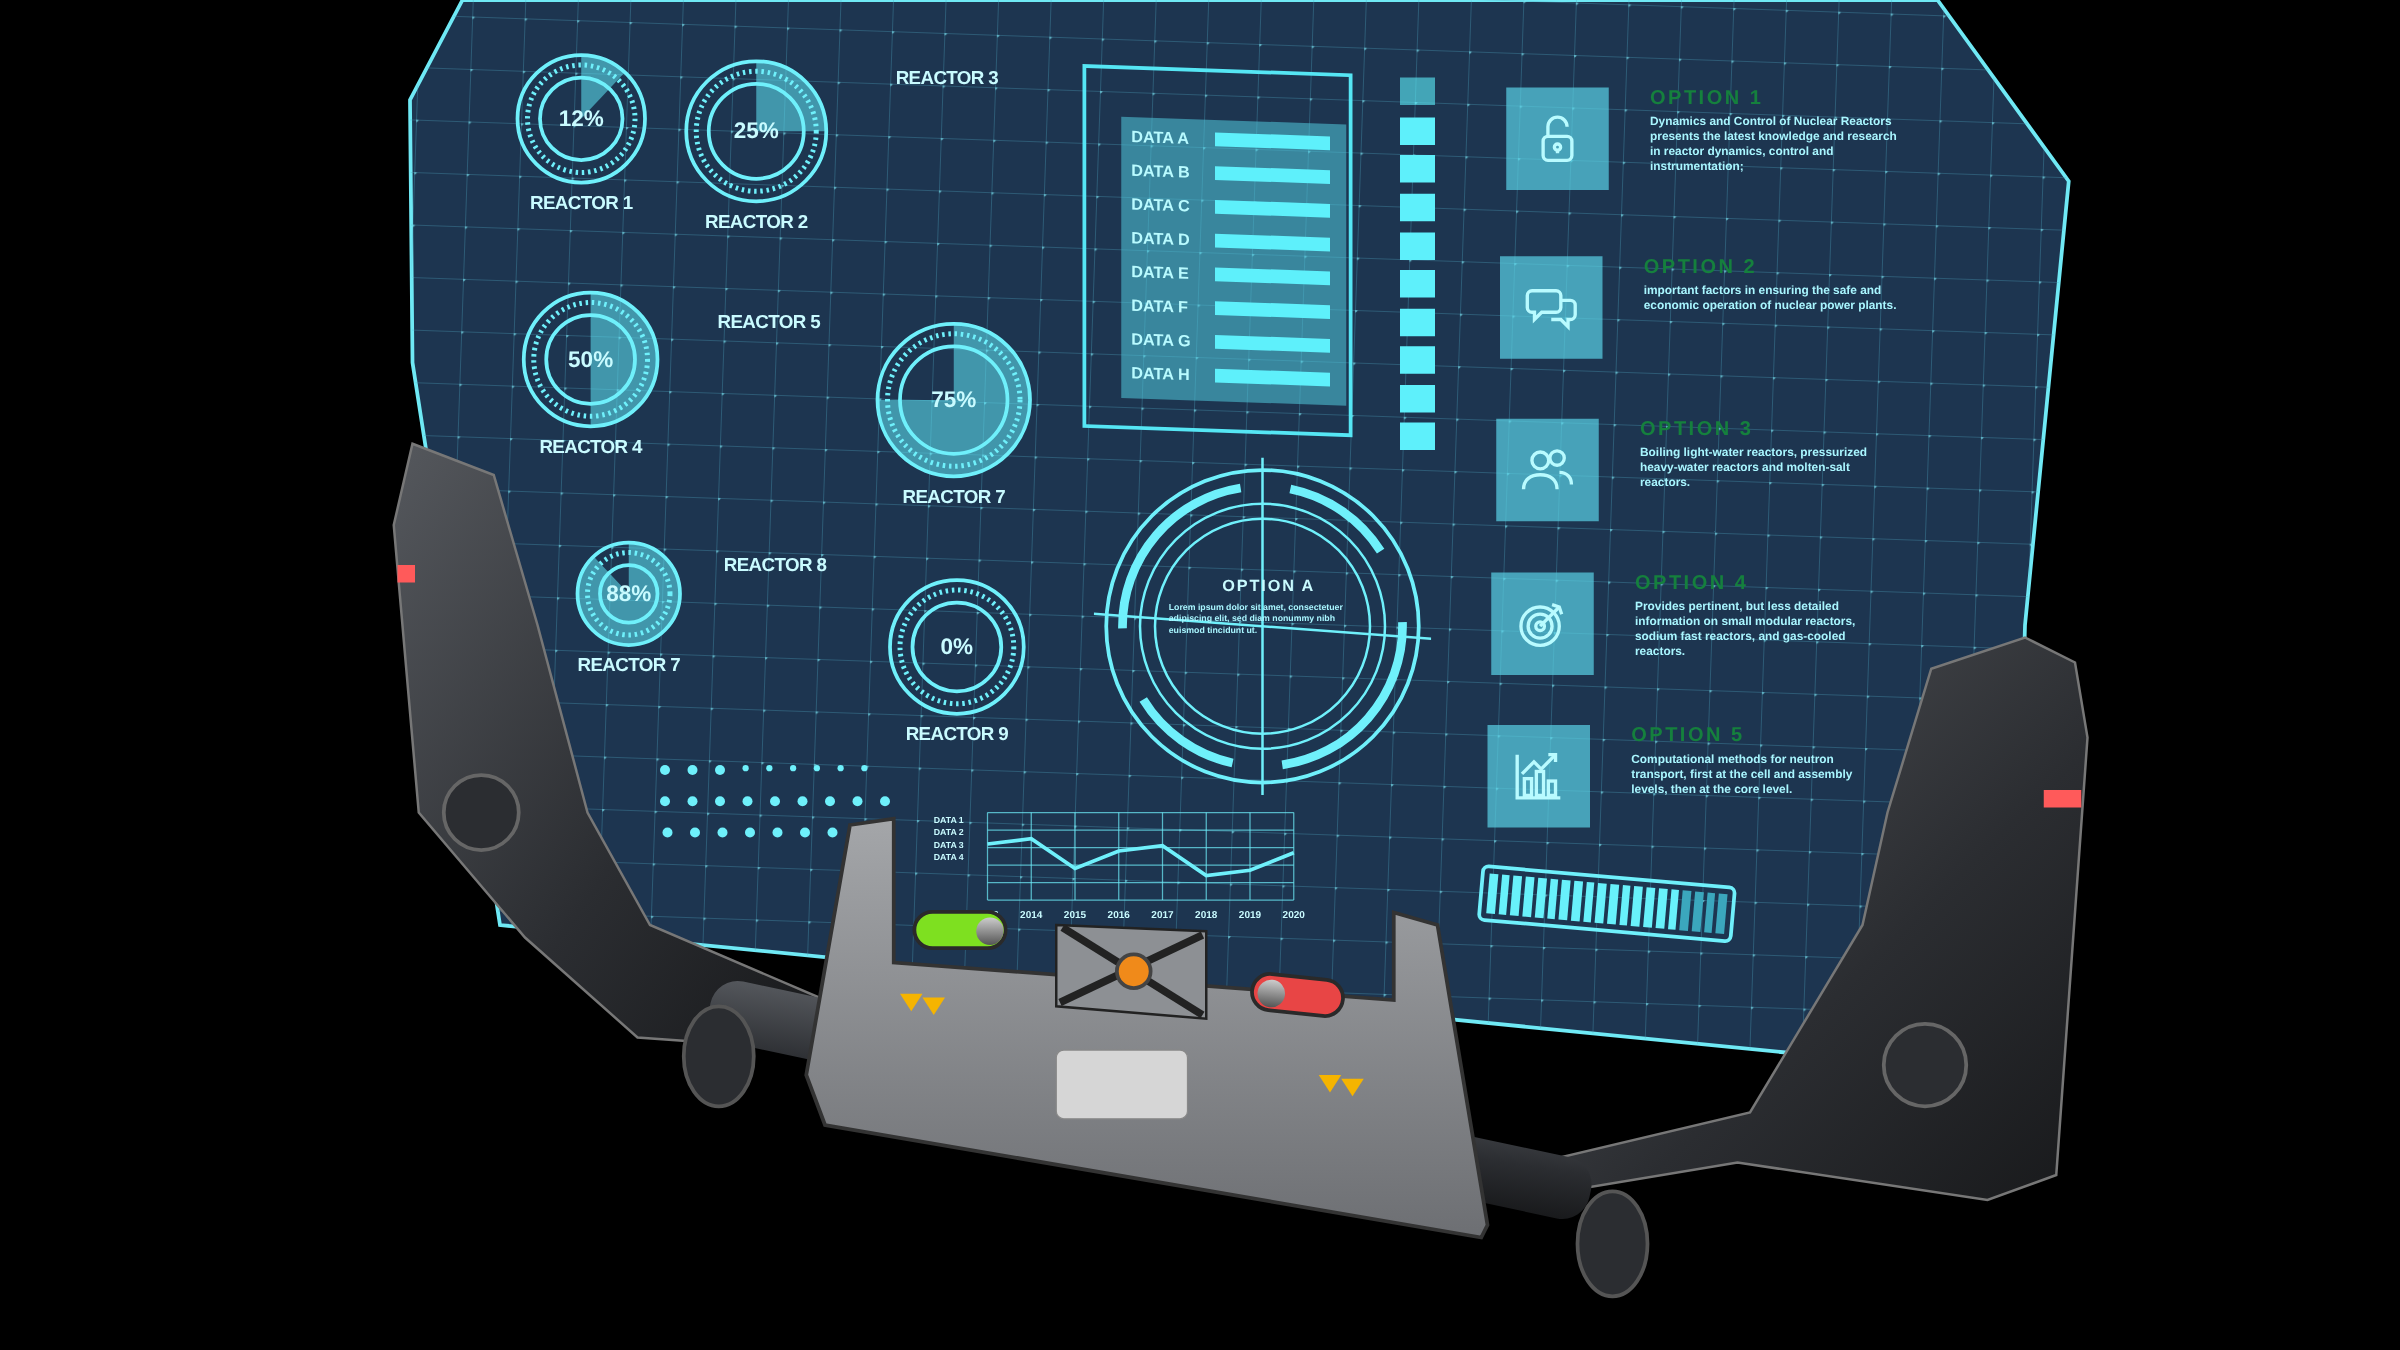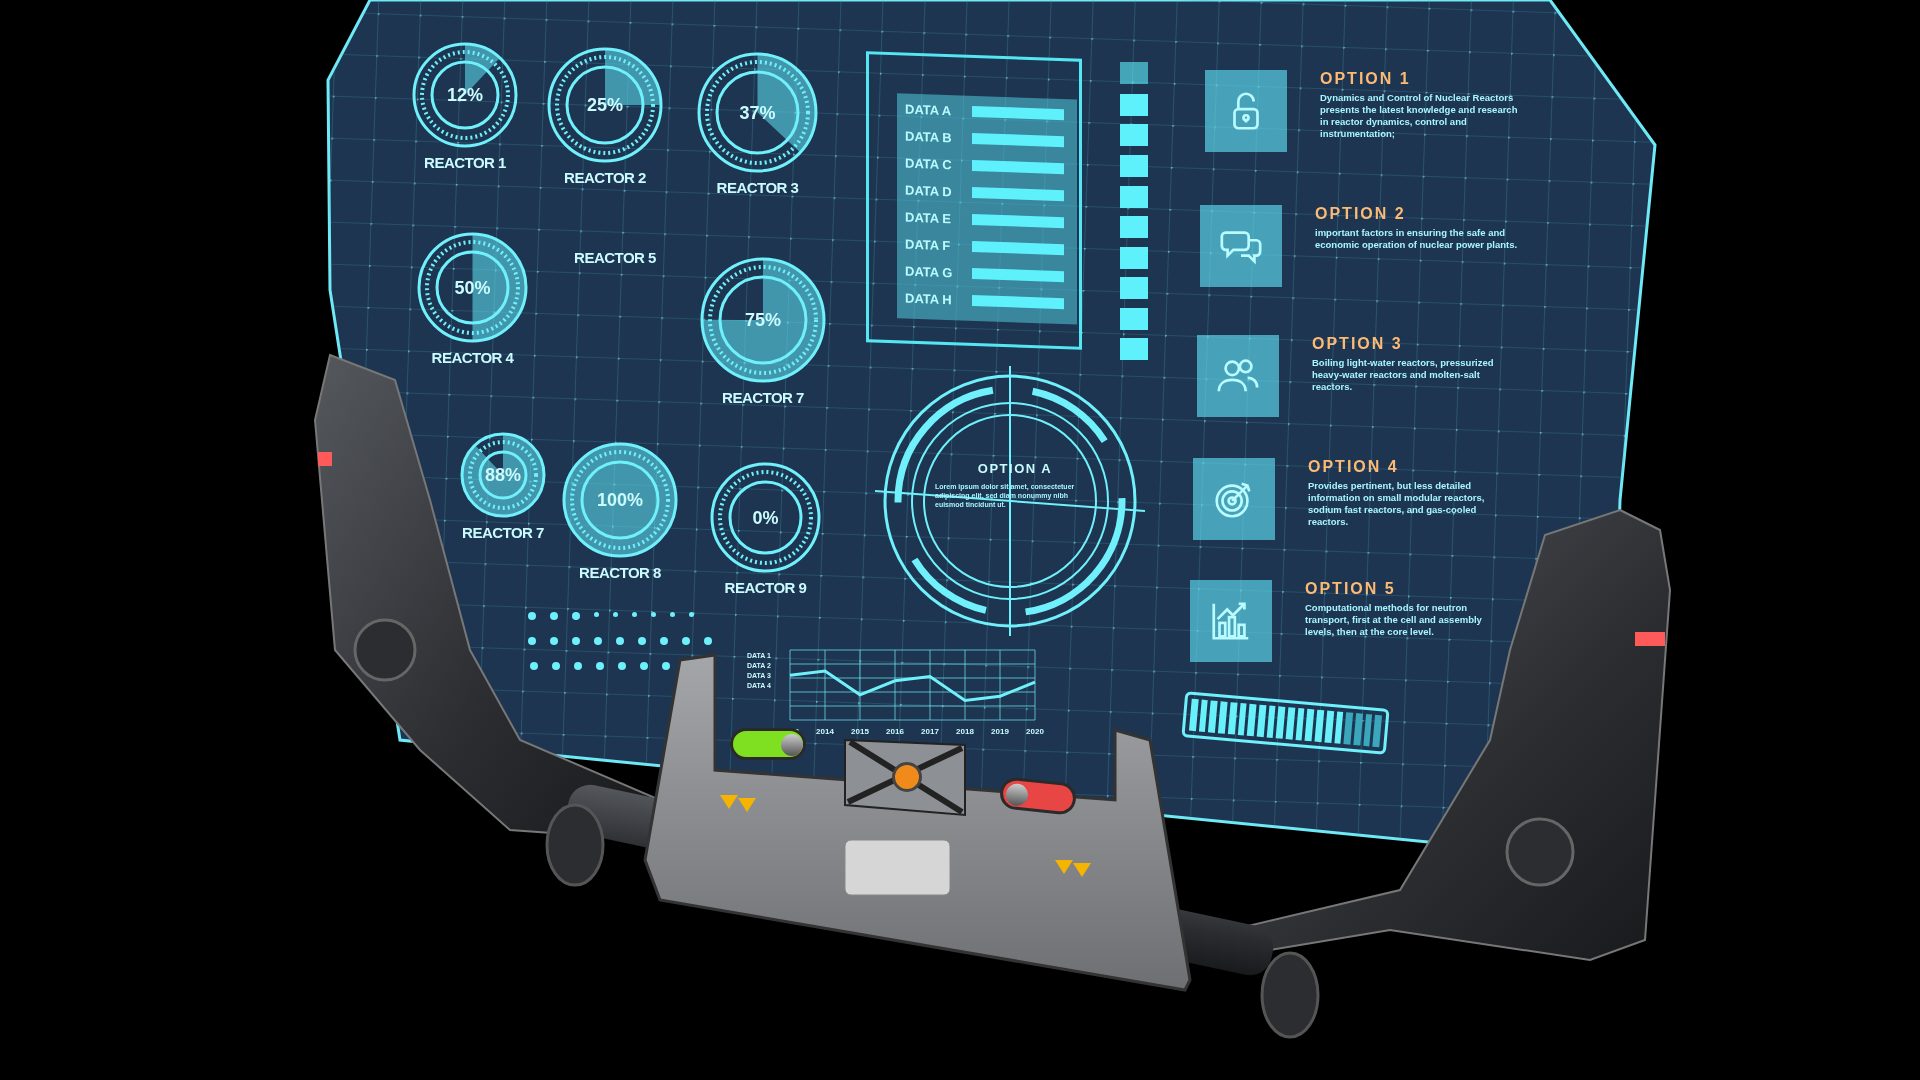--- a/index.html
+++ b/index.html
@@ -12,21 +12,21 @@
   .reactor .ring-wrap{position:relative;margin:0 auto;}
   .reactor .pct{position:absolute;left:0;right:0;top:50%;transform:translateY(-50%);font-size:18px;font-weight:bold;color:#c9fbff;}
   .reactor .lbl{font-size:15px;font-weight:bold;color:#c9fbff;letter-spacing:-.5px;margin-top:4px;}
   .datapanel{position:absolute;left:866px;top:55px;width:210px;height:285px;border:3px solid #55e6f4;transform:skewY(2deg);}
   .datapanel .inner{position:absolute;left:28px;top:38px;width:180px;height:225px;background:rgba(80,200,220,.55);}
   .data-row{position:absolute;left:8px;font-size:13px;font-weight:bold;color:#b9fbff;}
   .data-bar{position:absolute;left:75px;width:92px;height:11px;background:#5ef0fb;}
   .side-sq{position:absolute;width:28px;height:22px;background:#5ef0fb;}
   .option{position:absolute;width:340px;}
   .option .icon-box{position:absolute;left:0;top:0;width:82px;height:82px;background:rgba(90,210,230,.7);display:flex;align-items:center;justify-content:center;}
-  .option .title{position:absolute;left:115px;top:0;font-size:16px;font-weight:bold;letter-spacing:2px;color:#fdba74;}
+  .option .title{position:absolute;left:115px;top:0;font-size:16px;font-weight:bold;letter-spacing:2px;color:#15803d;}
   .option .desc{position:absolute;left:115px;top:22px;width:205px;font-size:9.5px;font-weight:bold;line-height:12px;color:#a9f6ff;}
   .hud-text{position:absolute;text-align:center;}
   .chart-box{position:absolute;}
   .progress{position:absolute;left:1183px;top:700px;width:205px;height:46px;border:3px solid #6ff0fb;border-radius:6px;transform:rotate(5deg);padding:4px;box-sizing:border-box;display:flex;gap:3px;}
   .progress .seg{flex:1;background:#68f1fb;}
   .progress .seg.off{background:#3ba7bd;}
   .dot-row{position:absolute;display:flex;gap:14px;}
   .dot{width:8px;height:8px;border-radius:50%;background:#6ef0fb;}
   .toggle{position:absolute;width:76px;height:32px;border-radius:16px;border:3px solid #2a2a2a;box-sizing:border-box;overflow:hidden;}
   .toggle .knob{position:absolute;top:3px;width:22px;height:22px;border-radius:50%;background:linear-gradient(#ccc,#555);}
@@ -65,29 +65,20 @@
         <path d="M60 60 L60 4 A56 56 0 0 1 116 60 Z" fill="#5ee6f5" fill-opacity=".55"></path>
         <circle cx="60" cy="60" r="56" fill="none" stroke="#6ff0fb" stroke-width="3"></circle>
         <circle cx="60" cy="60" r="48" fill="none" stroke="#6ff0fb" stroke-width="4" stroke-dasharray="2 3"></circle>
         <circle cx="60" cy="60" r="38" fill="none" stroke="#6ff0fb" stroke-width="3"></circle>
       </svg>
       <div class="pct">25%</div>
     </div>
     <div class="lbl">REACTOR 2</div>
     </div>
     <div class="reactor" style="left: 695px; top: 50px; width: 125px;">
-      <div class="ring-wrap" style="width:125px;height:125px">
-      <svg width="125" height="125">
-        <path d="M62.5 62.5 L62.5 4 A58.5 58.5 0 0 1 105.14466470415258 102.54600569682829 Z" fill="#5ee6f5" fill-opacity=".55"></path>
-        <circle cx="62.5" cy="62.5" r="58.5" fill="none" stroke="#6ff0fb" stroke-width="3"></circle>
-        <circle cx="62.5" cy="62.5" r="50.5" fill="none" stroke="#6ff0fb" stroke-width="4" stroke-dasharray="2 3"></circle>
-        <circle cx="62.5" cy="62.5" r="40.5" fill="none" stroke="#6ff0fb" stroke-width="3"></circle>
-      </svg>
-      <div class="pct">37%</div>
-    </div>
     <div class="lbl">REACTOR 3</div>
     </div>
     <div class="reactor" style="left: 415px; top: 230px; width: 115px;">
       <div class="ring-wrap" style="width:115px;height:115px">
       <svg width="115" height="115">
         <path d="M57.5 57.5 L57.5 4 A53.5 53.5 0 0 1 57.50000000000001 111 Z" fill="#5ee6f5" fill-opacity=".55"></path>
         <circle cx="57.5" cy="57.5" r="53.5" fill="none" stroke="#6ff0fb" stroke-width="3"></circle>
         <circle cx="57.5" cy="57.5" r="45.5" fill="none" stroke="#6ff0fb" stroke-width="4" stroke-dasharray="2 3"></circle>
         <circle cx="57.5" cy="57.5" r="35.5" fill="none" stroke="#6ff0fb" stroke-width="3"></circle>
       </svg>
@@ -116,29 +107,20 @@
         <path d="M45 45 L45 4 A41 41 0 1 1 16.933568656923754 15.112286275722141 Z" fill="#5ee6f5" fill-opacity=".55"></path>
         <circle cx="45" cy="45" r="41" fill="none" stroke="#6ff0fb" stroke-width="3"></circle>
         <circle cx="45" cy="45" r="33" fill="none" stroke="#6ff0fb" stroke-width="4" stroke-dasharray="2 3"></circle>
         <circle cx="45" cy="45" r="23" fill="none" stroke="#6ff0fb" stroke-width="3"></circle>
       </svg>
       <div class="pct">88%</div>
     </div>
     <div class="lbl">REACTOR 7</div>
     </div>
     <div class="reactor" style="left: 560px; top: 440px; width: 120px;">
-      <div class="ring-wrap" style="width:120px;height:120px">
-      <svg width="120" height="120">
-        <circle cx="60" cy="60" r="56" fill="#5ee6f5" fill-opacity=".55"></circle>
-        <circle cx="60" cy="60" r="56" fill="none" stroke="#6ff0fb" stroke-width="3"></circle>
-        <circle cx="60" cy="60" r="48" fill="none" stroke="#6ff0fb" stroke-width="4" stroke-dasharray="2 3"></circle>
-        <circle cx="60" cy="60" r="38" fill="none" stroke="#6ff0fb" stroke-width="3"></circle>
-      </svg>
-      <div class="pct">100%</div>
-    </div>
     <div class="lbl">REACTOR 8</div>
     </div>
     <div class="reactor" style="left: 708px; top: 460px; width: 115px;">
       <div class="ring-wrap" style="width:115px;height:115px">
       <svg width="115" height="115">
 
         <circle cx="57.5" cy="57.5" r="53.5" fill="none" stroke="#6ff0fb" stroke-width="3"></circle>
         <circle cx="57.5" cy="57.5" r="45.5" fill="none" stroke="#6ff0fb" stroke-width="4" stroke-dasharray="2 3"></circle>
         <circle cx="57.5" cy="57.5" r="35.5" fill="none" stroke="#6ff0fb" stroke-width="3"></circle>
       </svg>

